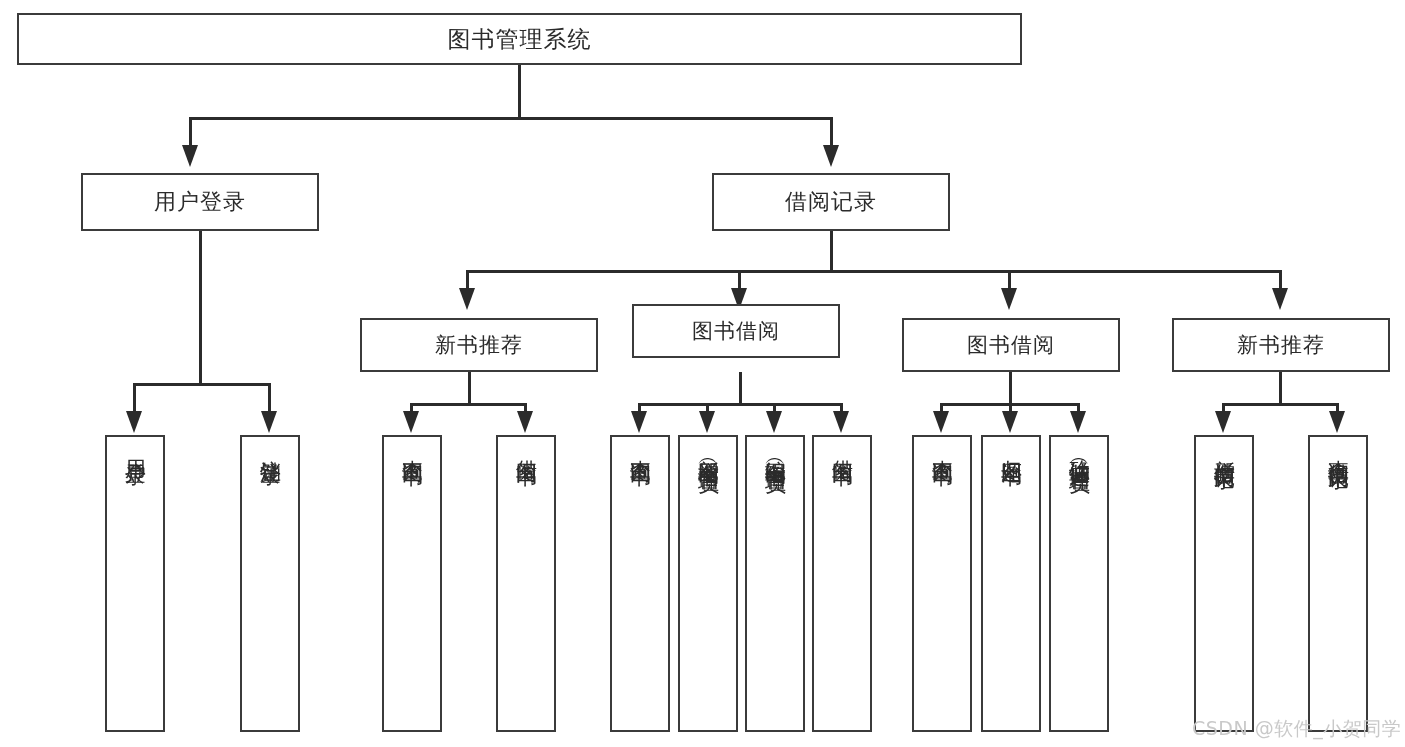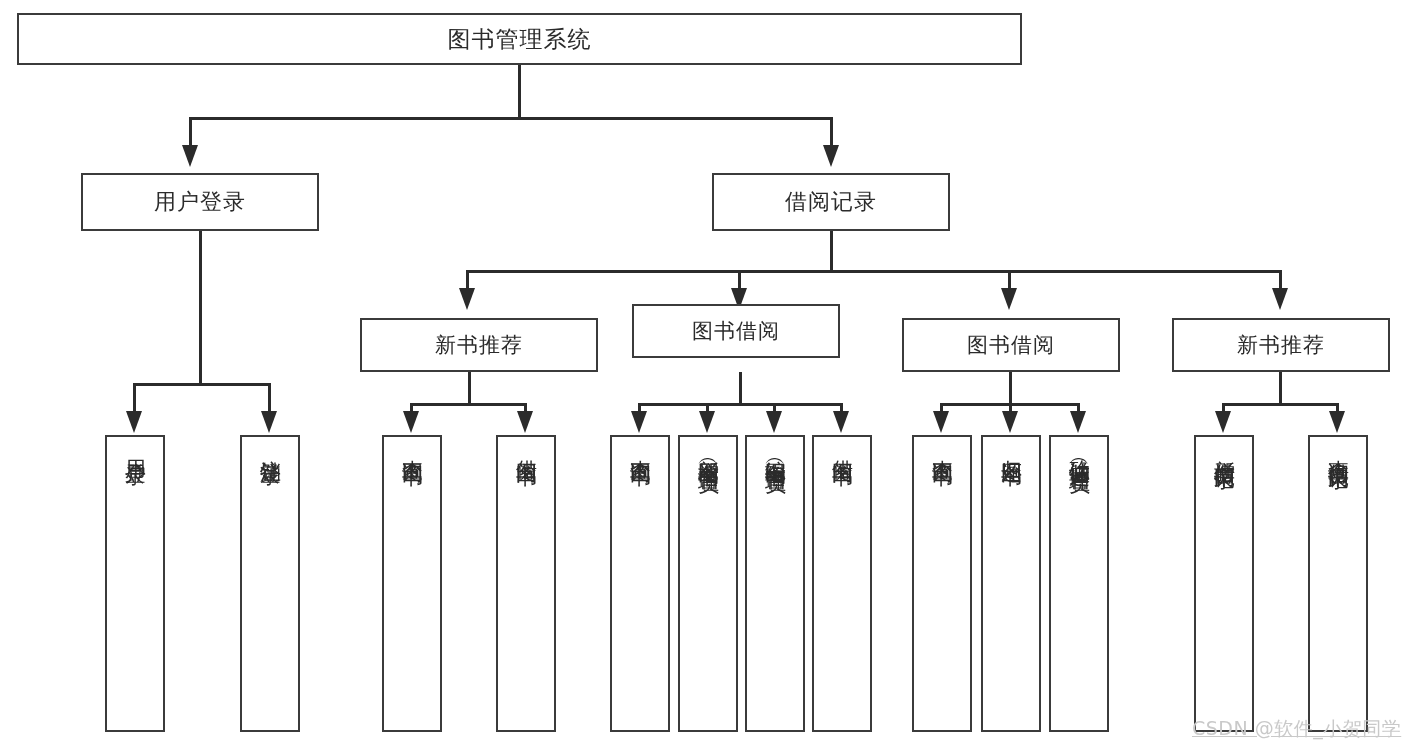--- a/index.html
+++ b/index.html
@@ -66,21 +66,20 @@
     border-left: 8px solid transparent;
     border-right: 8px solid transparent;
     border-top: 22px solid #2b2b2b;
   }
   .watermark {
     position: absolute;
     color: #c9c9c9;
     font-size: 19px;
     white-space: nowrap;
     letter-spacing: 0.5px;
-    text-decoration: underline;
   }
 </style>
 </head>
 <body>
 
 <div id="canvas">
 
   <div class="node root" style="left:17px; top:13px; width:1005px; height:52px;">
     <span class="hlabel">图书管理系统</span>
   </div>

